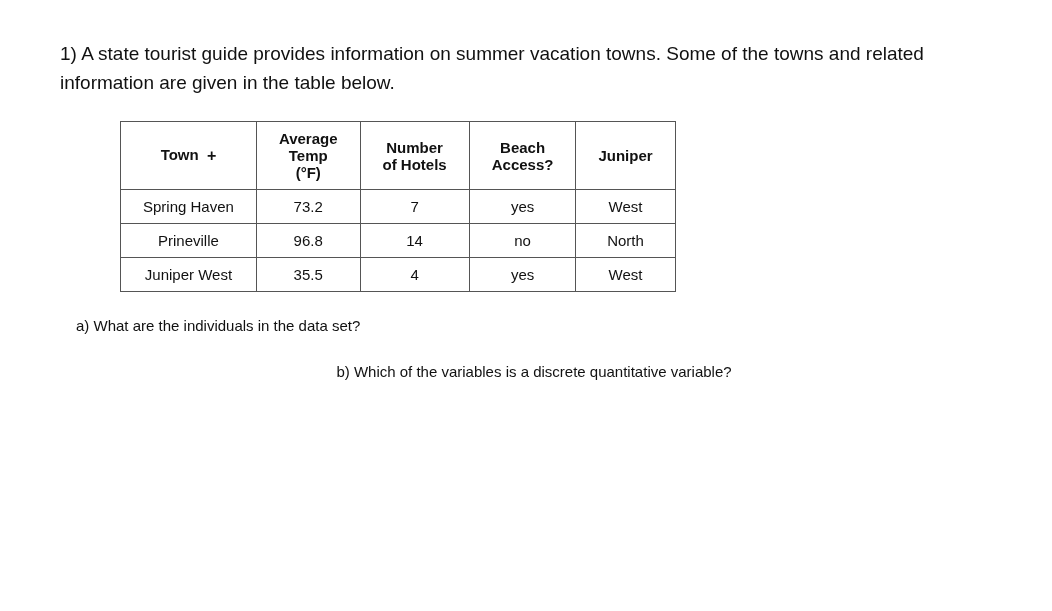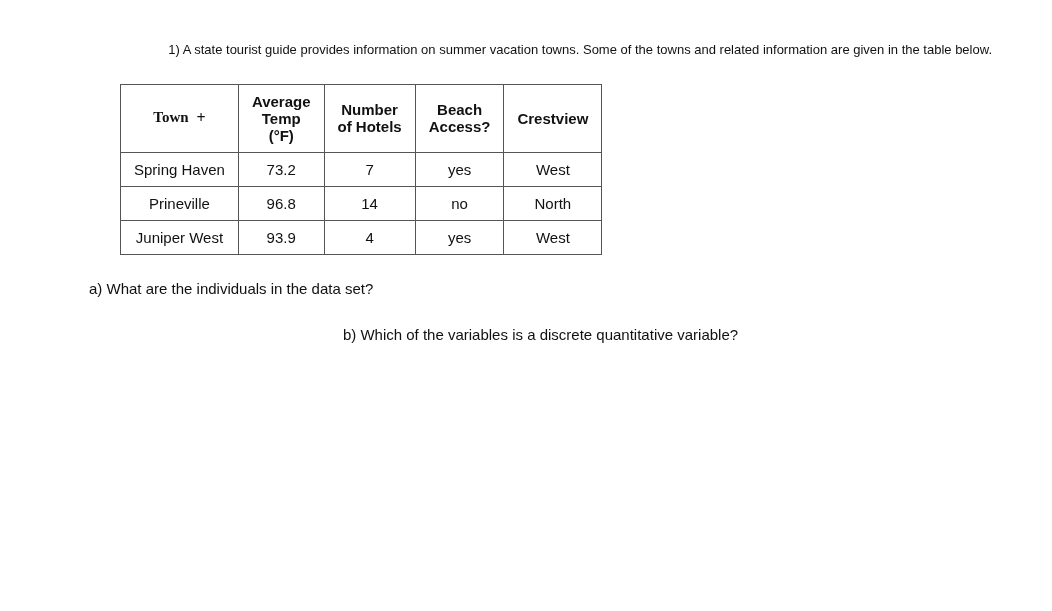--- a/index.html
+++ b/index.html
@@ -12,62 +12,60 @@
       background: #ffffff;
       font-family: Arial, Helvetica, sans-serif;
       font-size: 15px;
       color: #111;
       padding: 40px 60px;
       width: 1052px;
       min-height: 611px;
     }
 
     .question-text {
-      font-size: 13px;
+      font-size: 19px;
       line-height: 1.5;
       margin-bottom: 24px;
-      text-align: right;
     }
 
     .table-wrapper {
       margin-bottom: 22px;
     }
 
     table {
       border-collapse: collapse;
       margin-left: 60px;
     }
 
     table th, table td {
       border: 1.5px solid #555;
-      padding: 8px 13px;
+      padding: 8px 22px;
       text-align: center;
       vertical-align: middle;
     }
 
     table th {
       font-weight: bold;
       background: #fff;
     }
 
     .town-header {
       position: relative;
-      font-family: Liberation Serif, serif;
     }
 
     .plus-icon {
       font-size: 16px;
       font-weight: bold;
       margin-left: 4px;
       vertical-align: middle;
     }
 
     .sub-question {
       margin-top: 16px;
-      margin-left: 29px;
+      margin-left: 16px;
       font-size: 15px;
       line-height: 1.6;
     }
 
     .sub-question + .sub-question {
       margin-top: 22px;
       text-align: center;
     }
   </style>
 </head>
@@ -83,41 +81,41 @@
     <table>
       <thead>
         <tr>
           <th class="town-header">
             <span>Town</span>
             <span class="plus-icon">+</span>
           </th>
           <th>Average<br>Temp<br>(°F)</th>
           <th>Number<br>of Hotels</th>
           <th>Beach<br>Access?</th>
-          <th>Crestview</th>
+          <th>Juniper</th>
         </tr>
       </thead>
       <tbody>
         <tr>
           <td>Spring Haven</td>
           <td>73.2</td>
           <td>7</td>
           <td>yes</td>
           <td>West</td>
         </tr>
         <tr>
           <td>Prineville</td>
           <td>96.8</td>
           <td>14</td>
           <td>no</td>
           <td>North</td>
         </tr>
         <tr>
           <td>Juniper West</td>
-          <td>93.9</td>
+          <td>35.5</td>
           <td>4</td>
           <td>yes</td>
           <td>West</td>
         </tr>
       </tbody>
     </table>
   </div>
 
   <div class="sub-question">
     <span>a)  What are the individuals in the data set?</span>

